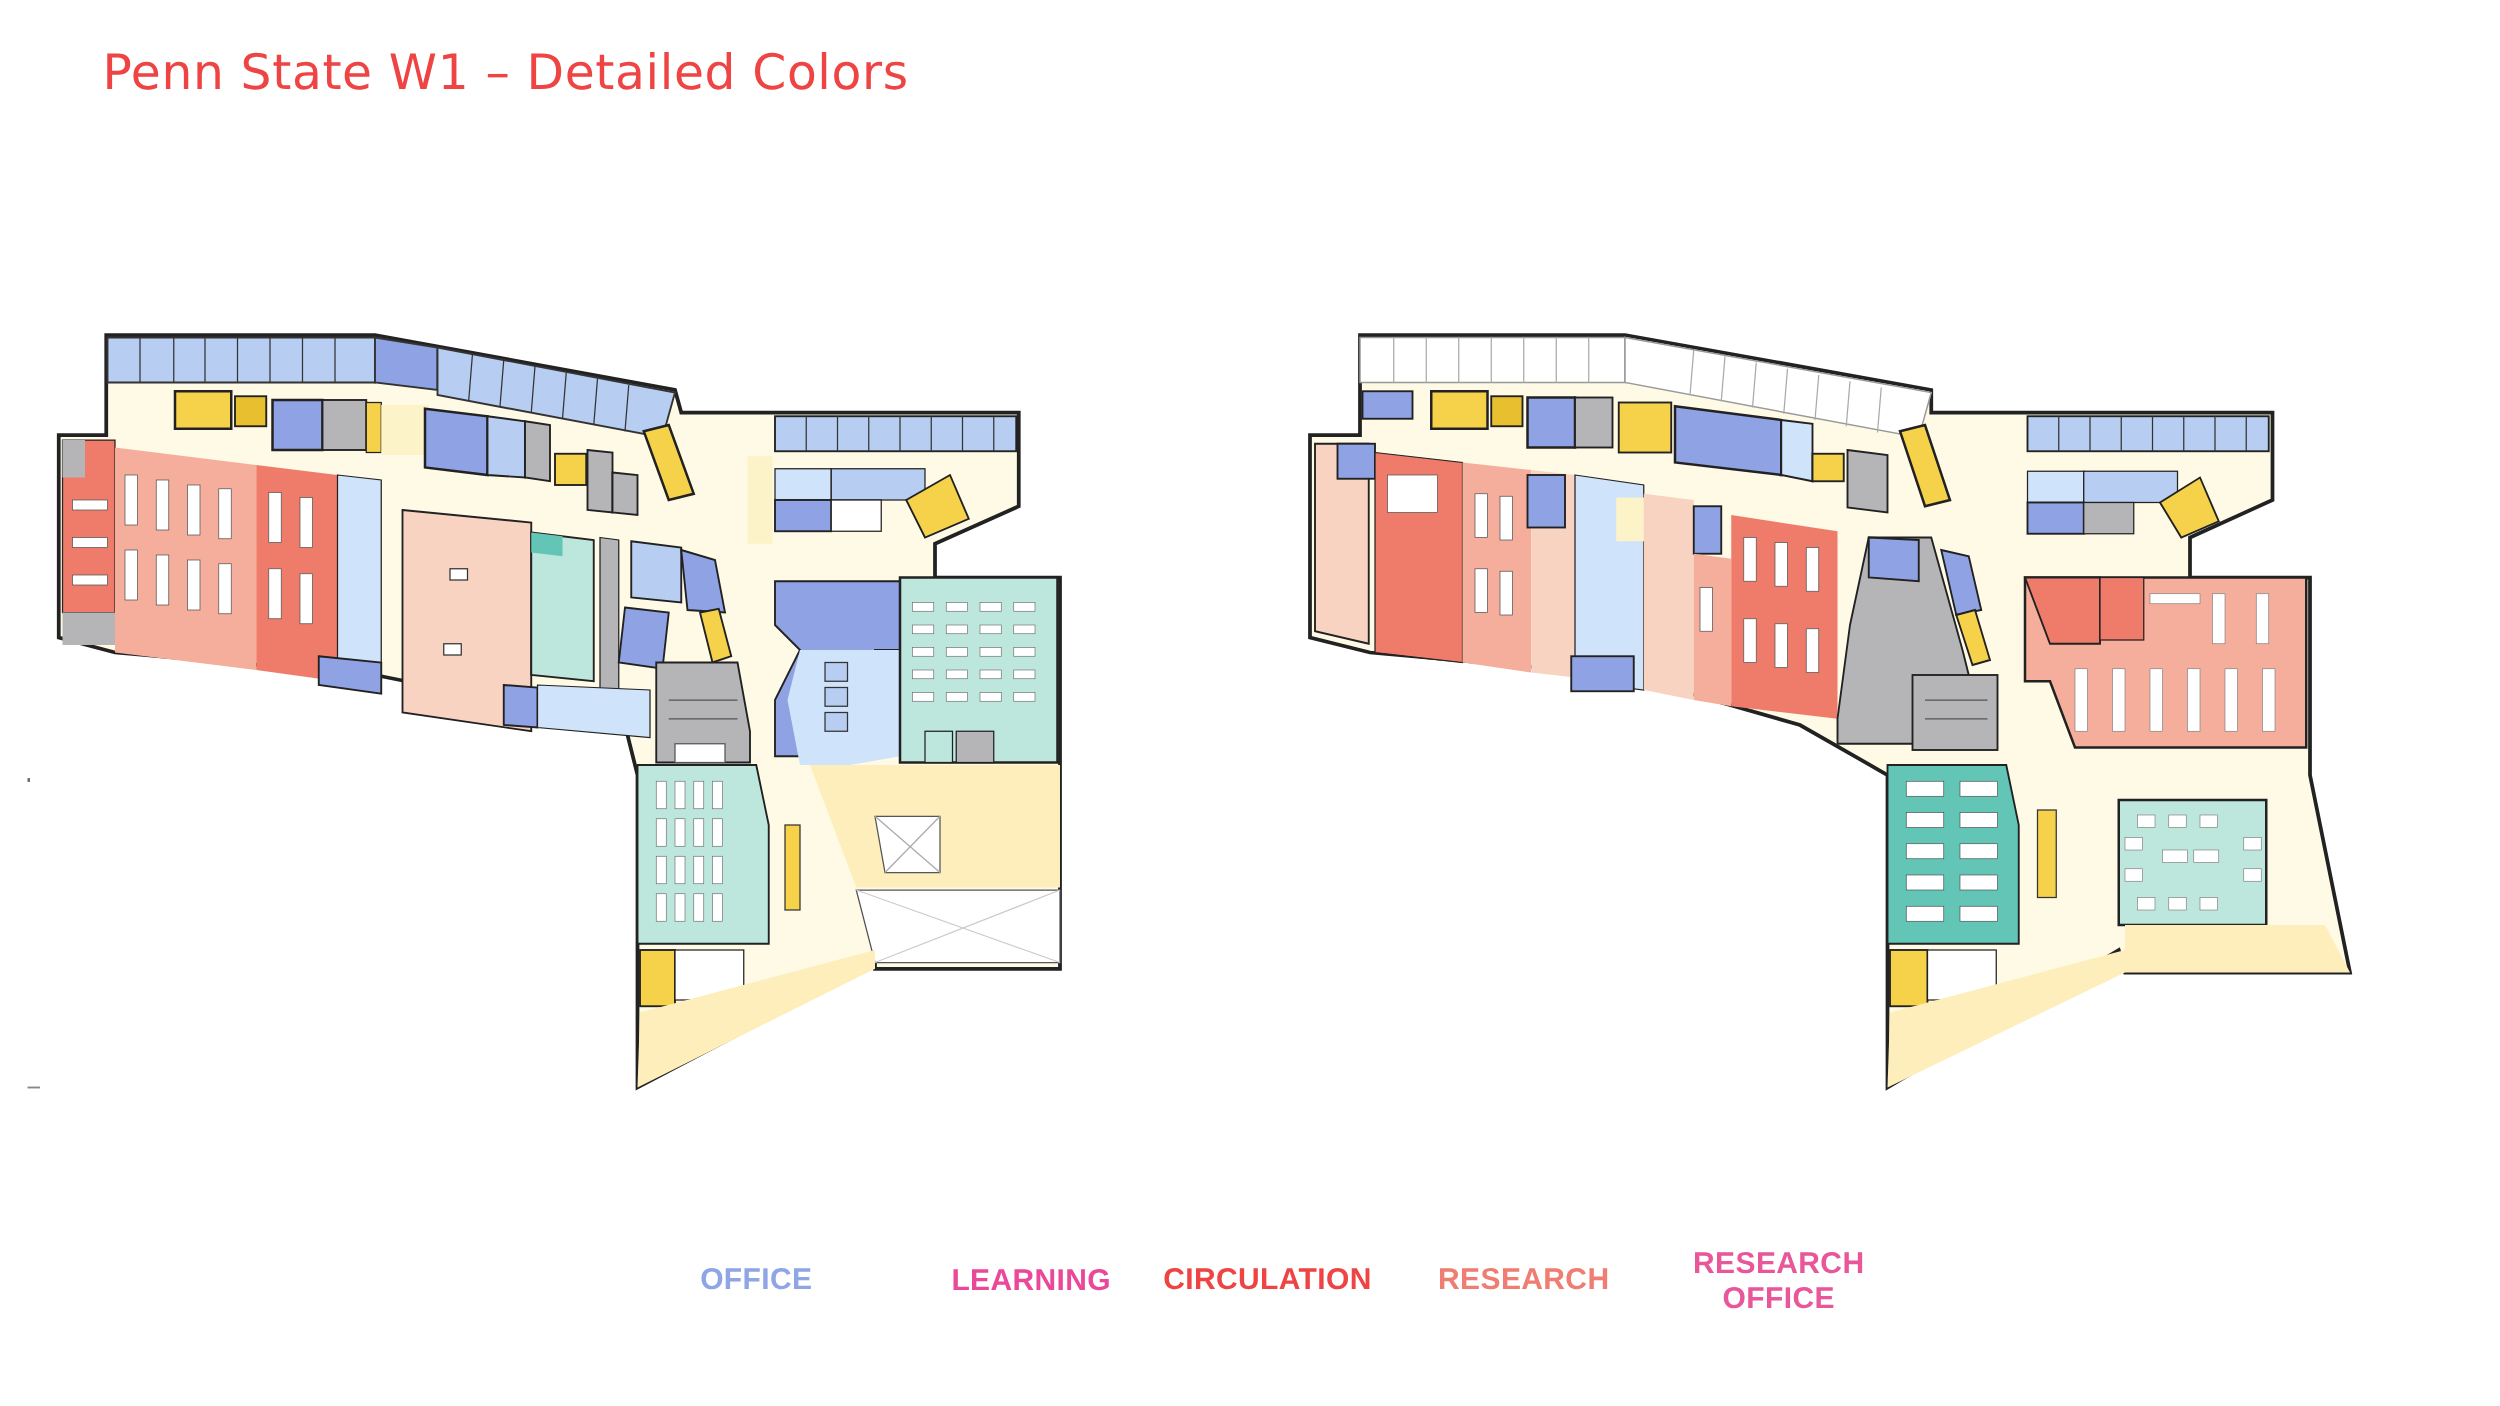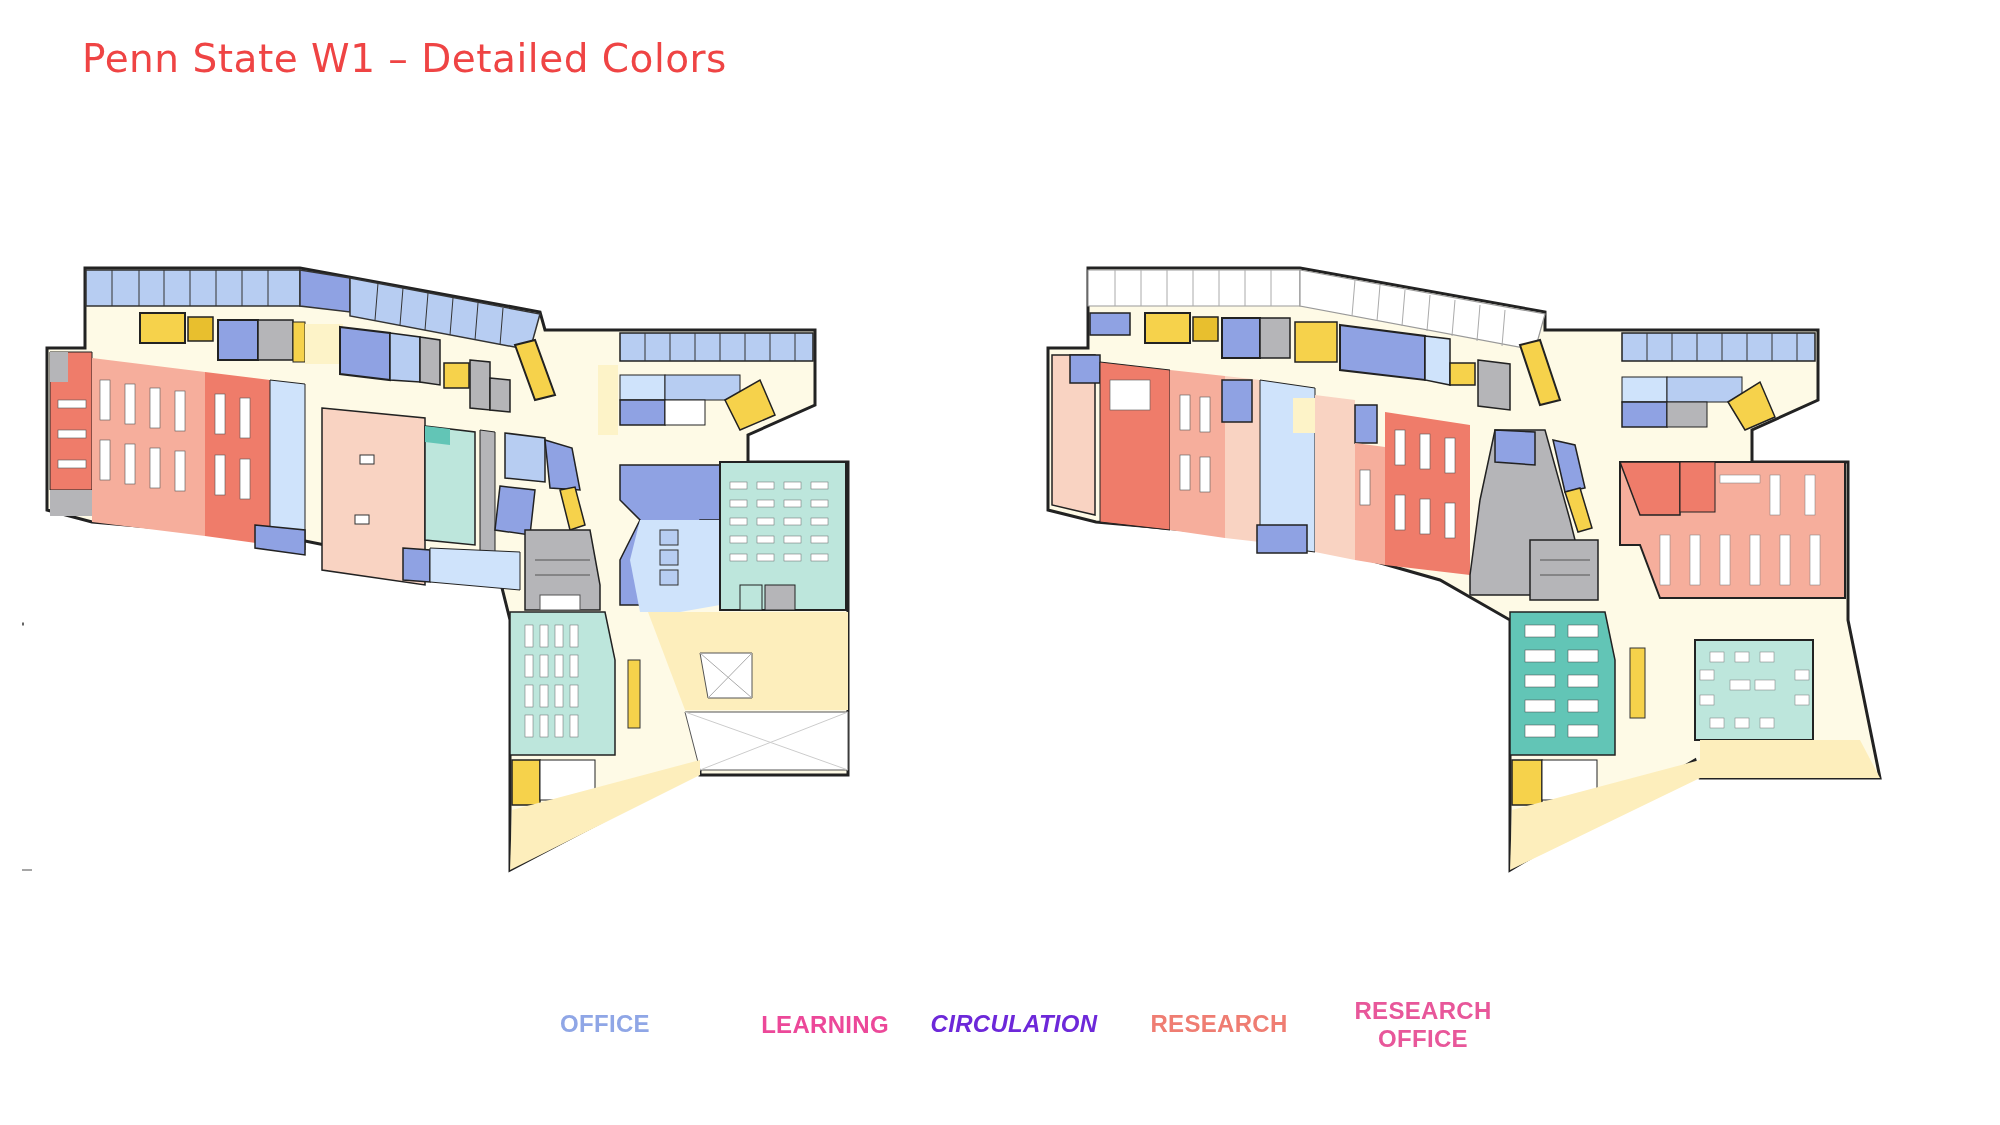--- a/index.html
+++ b/index.html
@@ -335,19 +335,19 @@
     <rect x="1512" y="760" width="30" height="45" fill="#f6d24b" stroke="#222" stroke-width="1.5"></rect>
     <rect x="1542" y="760" width="55" height="40" fill="#ffffff" stroke="#222" stroke-width="1"></rect>
     <polygon points="1512,810 1700,760 1700,778 1510,870" fill="#fdeebc"></polygon>
     <polygon points="1700,740 1860,740 1880,778 1700,778" fill="#fdeebc"></polygon>
   </g>
 </svg>
 
 <div class="legend">
   <div class="lg" style="left:605px;top:1010px;color:#8fa6e6;">OFFICE</div>
   <div class="lg" style="left:811px;top:1011px;color:#ec4899;margin-left:14px;">LEARNING</div>
-  <div class="lg" style="left:1014px;top:1010px;color:#6d28d9;font-style:italic;">CIRCULATION</div>
+  <div class="lg" style="left:1014px;top:1010px;color:#ef4444;">CIRCULATION</div>
   <div class="lg" style="left:1219px;top:1010px;color:#ef7d72;">RESEARCH</div>
   <div class="lg special" style="left:1423px;top:997px;color:#e8579a;">
     <span>RESEARCH</span>
     <span>OFFICE</span>
   </div>
 </div>
 
 </body></html>

